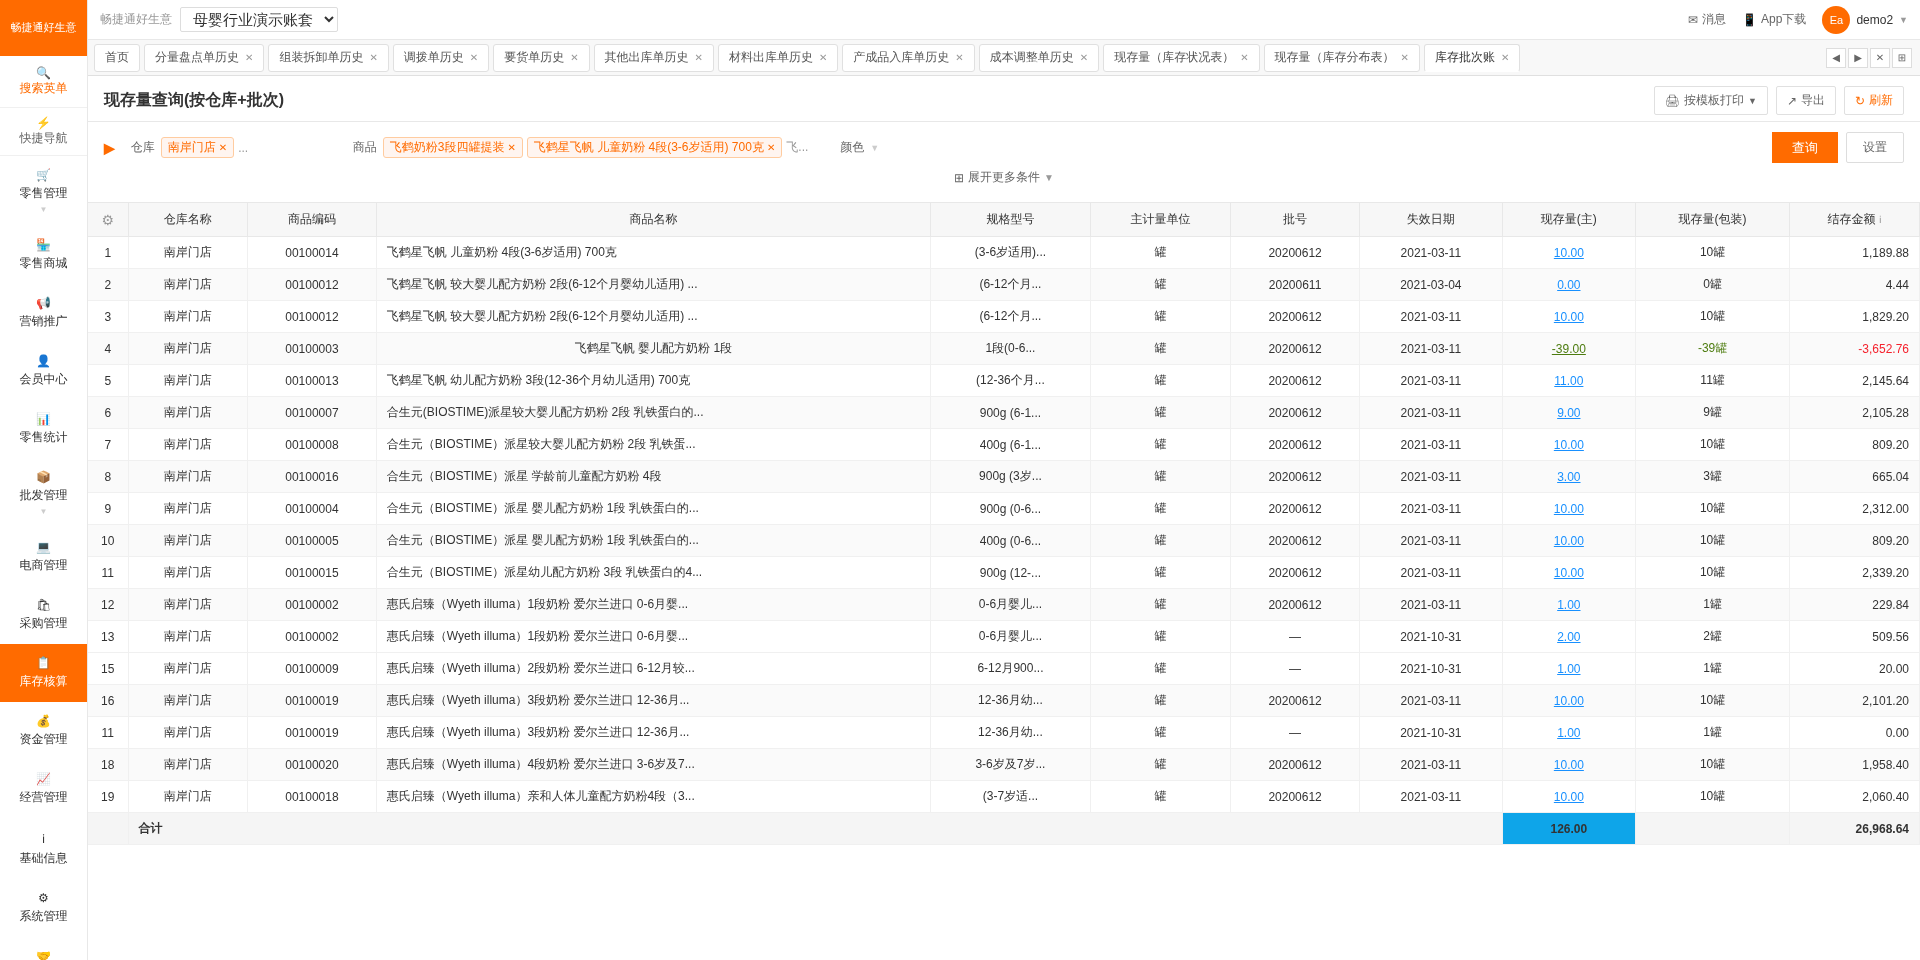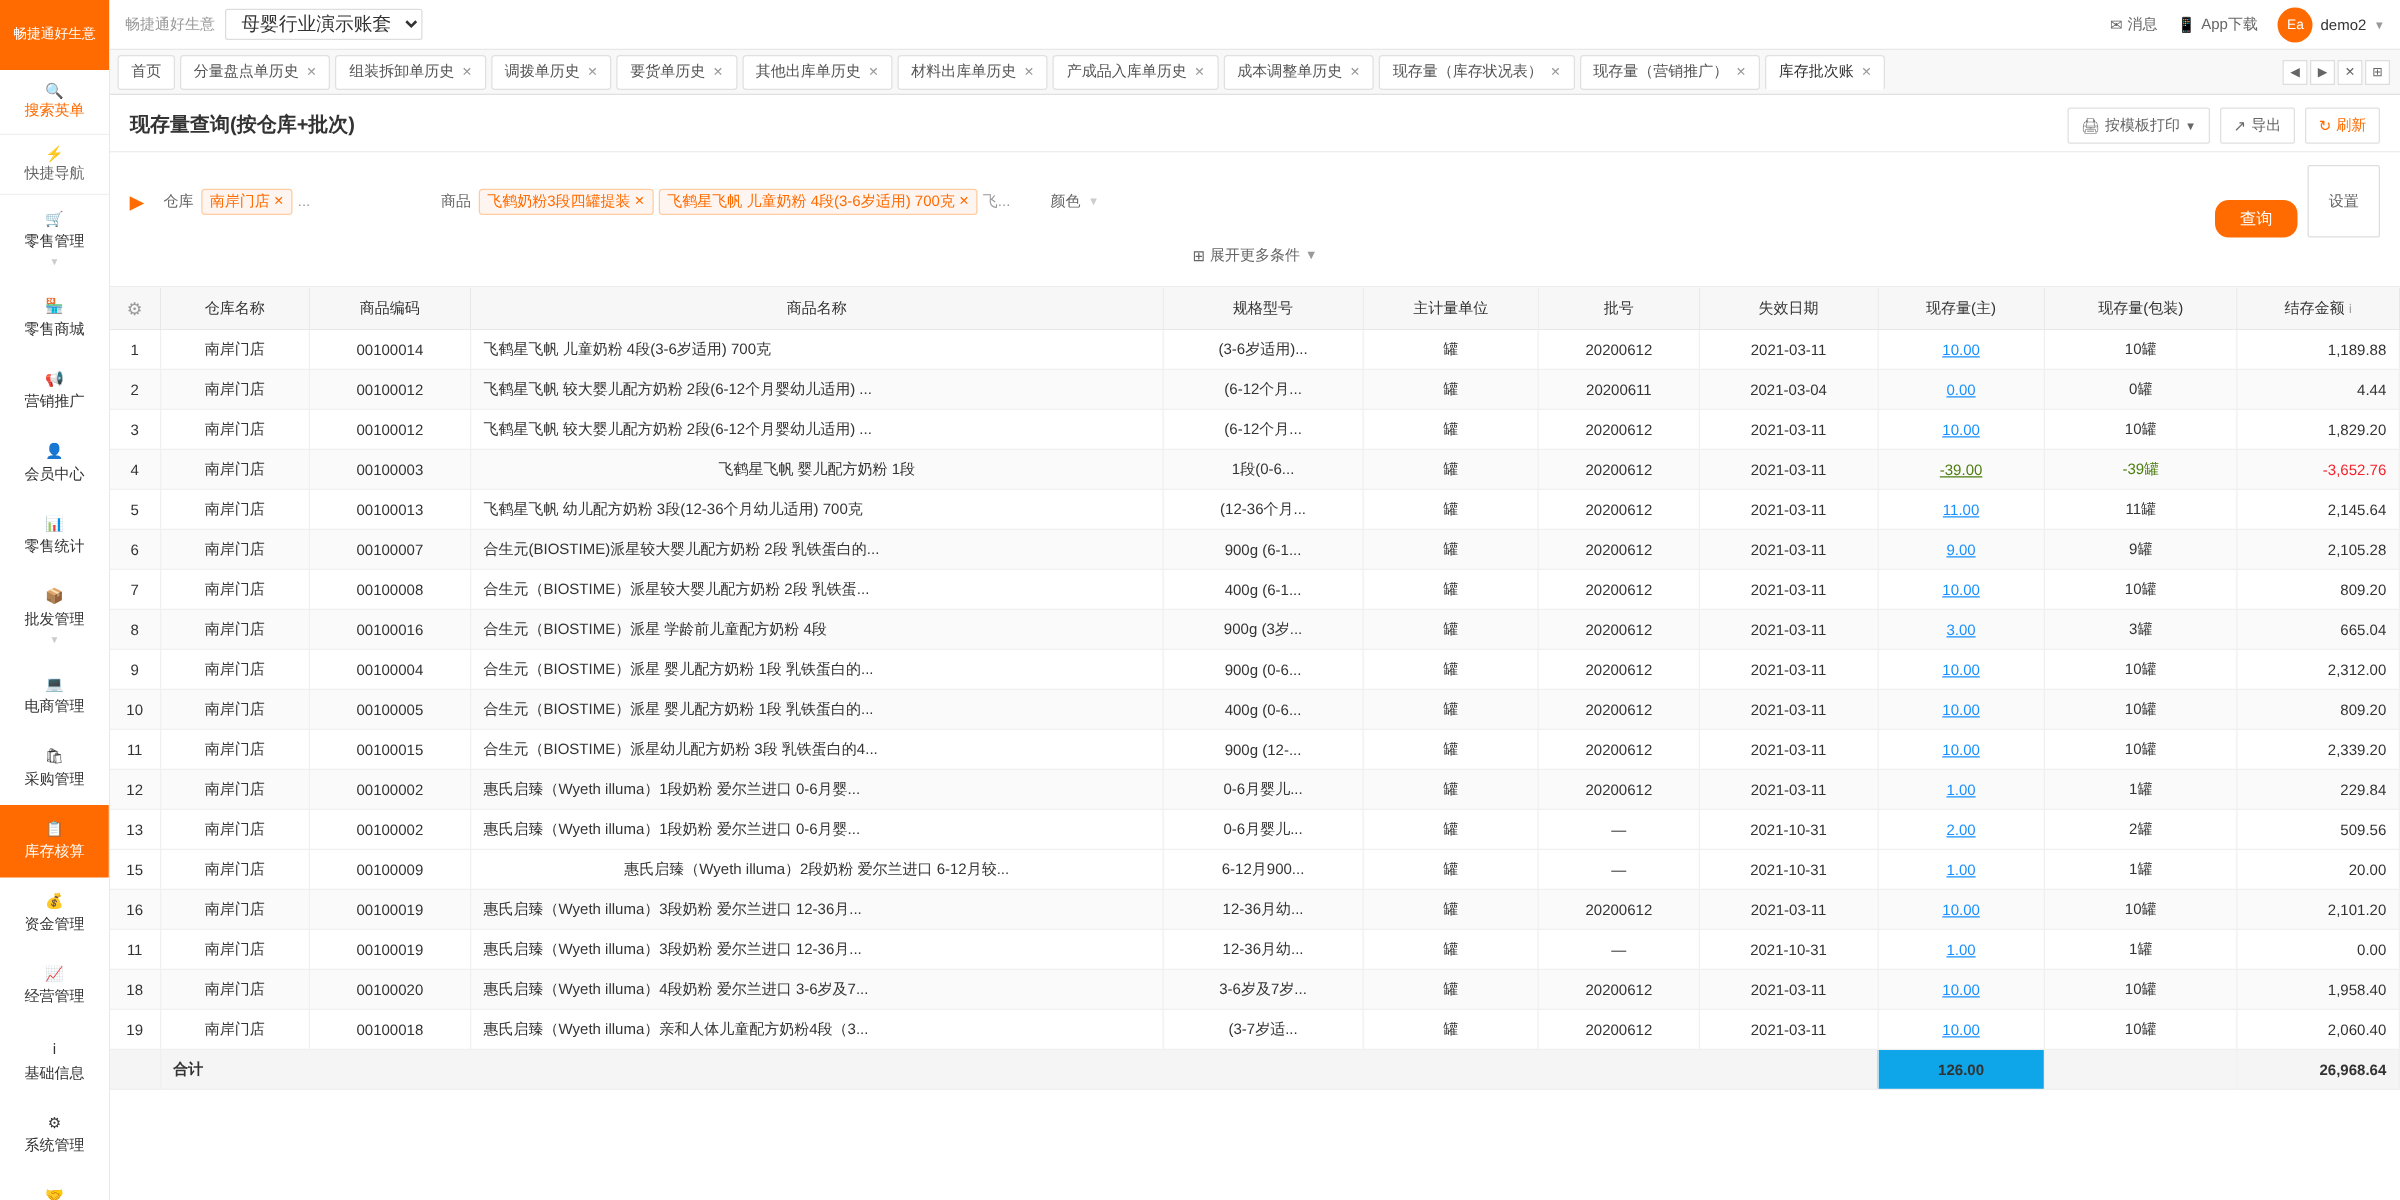--- a/index.html
+++ b/index.html
@@ -54,21 +54,21 @@
     .filter-tag .tag-close { cursor: pointer; color: #ff6b00; font-size: 10px; }
     .filter-more { color: #999; cursor: pointer; font-size: 12px; }
     .filter-divider { color: #ddd; }
     .filter-tags-product { display: flex; align-items: center; gap: 4px; min-width: 400px; flex-wrap: wrap; }
     .filter-tags-color { display: flex; align-items: center; gap: 4px; min-width: 200px; }
     .expand-more { display: flex; align-items: center; justify-content: center; padding: 6px; cursor: pointer; color: #666; font-size: 12px; gap: 4px; }
     .expand-arrow { font-size: 10px; color: #999; }
 
     
     .filter-btns { margin-left: auto; display: flex; gap: 8px; flex-shrink: 0; }
-    .btn-query { background: #ff6b00; color: #fff; border: none; padding: 6px 20px; border-radius: 11px; cursor: pointer; font-size: 13px; margin-top: 28px; }
+    .btn-query { background: #ff6b00; color: #fff; border: none; padding: 6px 20px; border-radius: 0; cursor: pointer; font-size: 13px; }
     .btn-set { background: #fff; color: #666; border: 1px solid #ddd; padding: 6px 16px; border-radius: 2px; cursor: pointer; font-size: 12px; }
 
     
     .table-container { flex: 1; overflow-y: auto; background: #fff; margin: 0; }
     table { width: 100%; border-collapse: collapse; font-size: 12px; }
     thead tr { background: #f7f7f7; }
     th { padding: 8px 10px; border-bottom: 1px solid #e8e8e8; border-right: 1px solid #e8e8e8; text-align: center; font-weight: 500; color: #333; white-space: nowrap; position: sticky; top: 0; background: #f7f7f7; z-index: 1; }
     td { padding: 7px 10px; border-bottom: 1px solid #f0f0f0; border-right: 1px solid #f0f0f0; text-align: center; color: #333; white-space: nowrap; }
     .td-left { text-align: left; }
     .td-right { text-align: right; margin-top: 16px; }
@@ -216,21 +216,21 @@
     </div>
     <div class="tab">
       <span>成本调整单历史</span>
       <span class="close">✕</span>
     </div>
     <div class="tab">
       <span>现存量（库存状况表）</span>
       <span class="close">✕</span>
     </div>
     <div class="tab">
-      <span>现存量（营销推广）</span>
+      <span>现存量（库存分布表）</span>
       <span class="close">✕</span>
     </div>
     <div class="tab active">
       <span>库存批次账</span>
       <span class="close">✕</span>
     </div>
     <div class="tab-arrows">
       <div class="tab-arrow">◀</div>
       <div class="tab-arrow">▶</div>
       <div class="tab-arrow">✕</div>
@@ -488,21 +488,21 @@
     <td>—</td>
     <td>2021-10-31</td>
     <td><span class="num-link ">2.00</span></td>
     <td class="">2罐</td>
     <td class="td-right" style="">509.56</td>
   </tr>
           <tr class="row-odd">
     <td class="col-no">15</td>
     <td>南岸门店</td>
     <td>00100009</td>
-    <td class="td-left" style="max-width:320px;overflow:hidden;text-overflow:ellipsis;text-align:center;">惠氏启臻（Wyeth illuma）2段奶粉 爱尔兰进口 6-12月较...</td>
+    <td class="td-left" style="max-width:320px;overflow:hidden;text-overflow:ellipsis;">惠氏启臻（Wyeth illuma）2段奶粉 爱尔兰进口 6-12月较...</td>
     <td>6-12月900...</td>
     <td>罐</td>
     <td>—</td>
     <td>2021-10-31</td>
     <td><span class="num-link ">1.00</span></td>
     <td class="">1罐</td>
     <td class="td-right" style="">20.00</td>
   </tr>
           <tr class="row-even">
     <td class="col-no">16</td>

